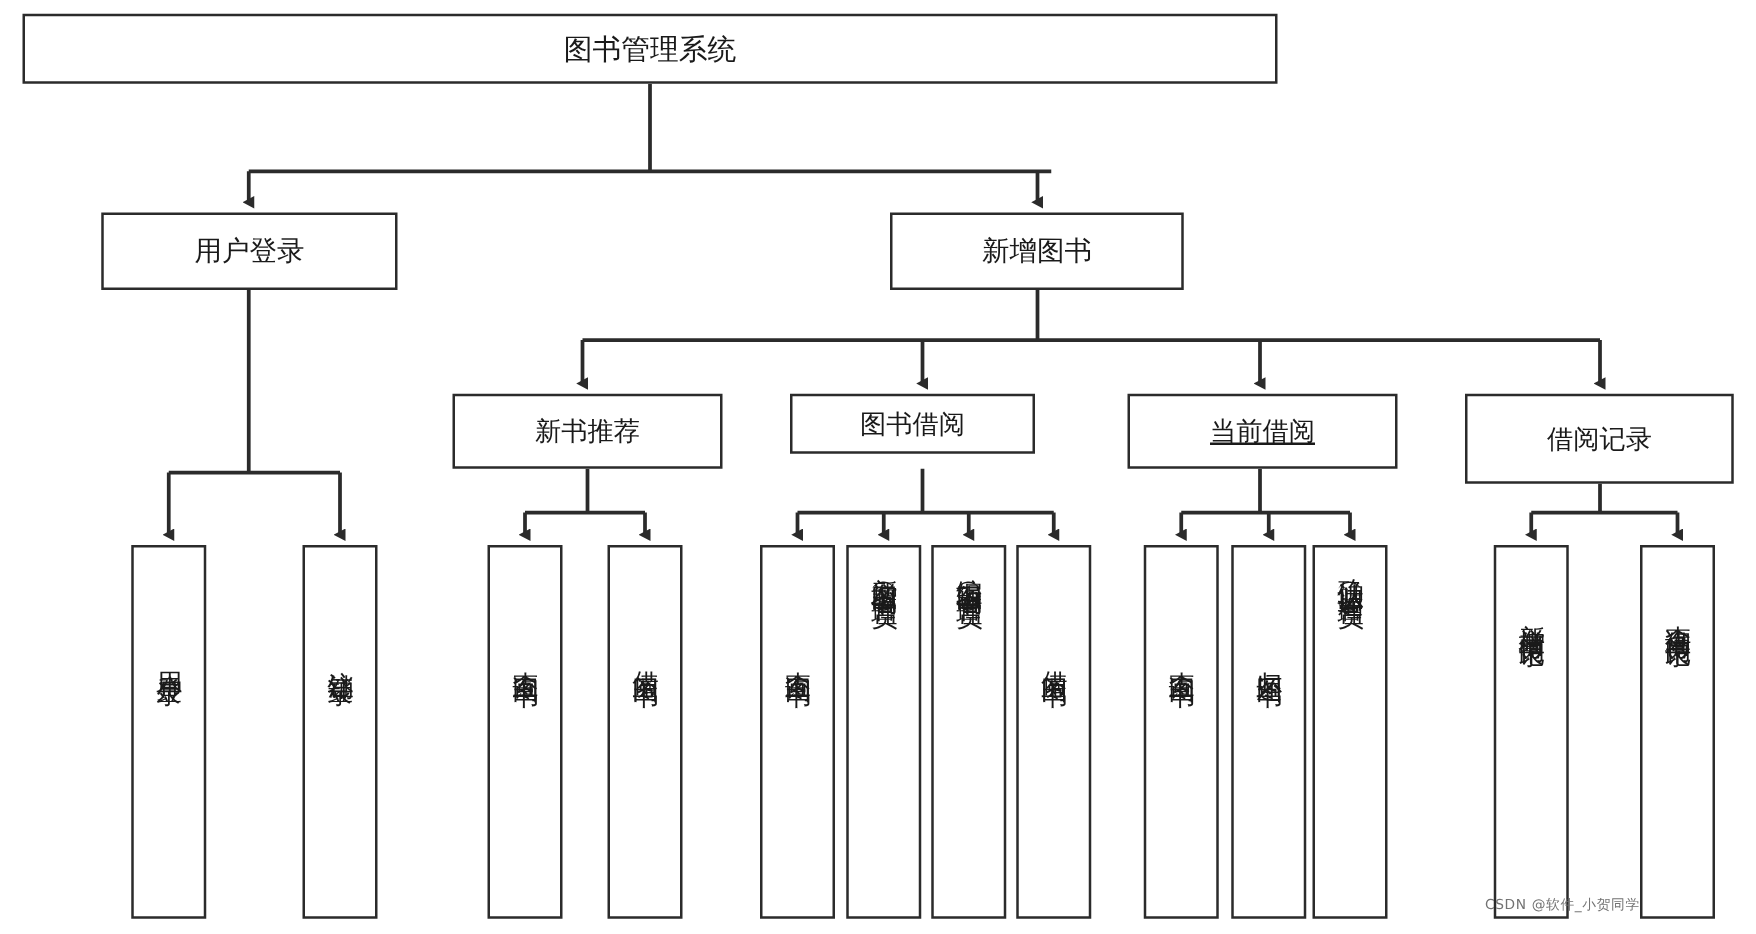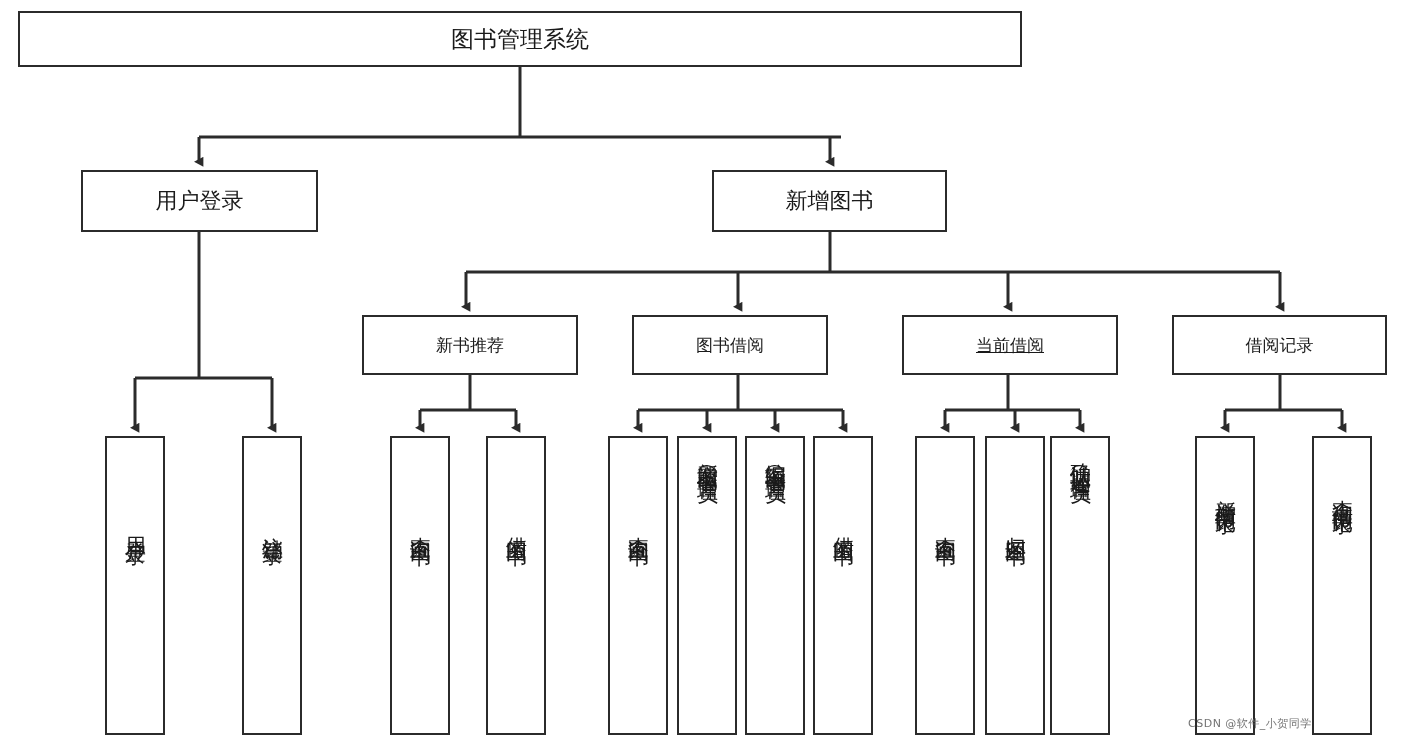--- a/index.html
+++ b/index.html
@@ -36,21 +36,21 @@
     justify-content: center;
     color: #1a1a1a;
   }
   .node.root {
     font-size: 23px;
   }
   .node.level1 {
     font-size: 22px;
   }
   .node.level2 {
-    font-size: 17px;
+    font-size: 21px;
     text-align: right;
   }
   .node.leaf {
     font-size: 21px;
     align-items: flex-start;
     justify-content: center;
     padding-top: 0;
   }
   .leaf .vtext {
     writing-mode: vertical-rl;
@@ -122,23 +122,23 @@
       <path d="M1342,410 L1342,428" marker-end="url(#arrow)"></path>
     </g>
   </svg>
 
   <div class="node root" style="left: 18px; top: 11px; width: 1004px; height: 56px;">图书管理系统</div>
 
   <div class="node level1" style="left: 81px; top: 170px; width: 237px; height: 62px;">用户登录</div>
   <div class="node level1" style="left: 712px; top: 170px; width: 235px; height: 62px;">新增图书</div>
 
   <div class="node level2" style="left: 362px; top: 315px; width: 216px; height: 60px;">新书推荐</div>
-  <div class="node level2" style="left: 632px; top: 315px; width: 196px; height: 60px;">图书借阅</div>
+  <div class="node level2" style="left: 632px; top: 315px; width: 196px; height: 48px;">图书借阅</div>
   <div class="node level2" style="left: 902px; top: 315px; width: 216px; height: 60px; text-decoration: underline;">当前借阅</div>
-  <div class="node level2" style="left: 1172px; top: 315px; width: 215px; height: 60px;">借阅记录</div>
+  <div class="node level2" style="left: 1172px; top: 315px; width: 215px; height: 72px;">借阅记录</div>
 
   <div class="node leaf" style="left: 105px; top: 436px; width: 60px; height: 299px;">
     <span class="vtext" style="margin-top: 82px;">用户登录</span>
   </div>
   <div class="node leaf" style="left: 242px; top: 436px; width: 60px; height: 299px;">
     <span class="vtext" style="margin-top: 82px;">注销登录</span>
   </div>
   <div class="node leaf" style="left: 390px; top: 436px; width: 60px; height: 299px;">
     <span class="vtext" style="margin-top: 82px;">查询图书</span>
   </div>

